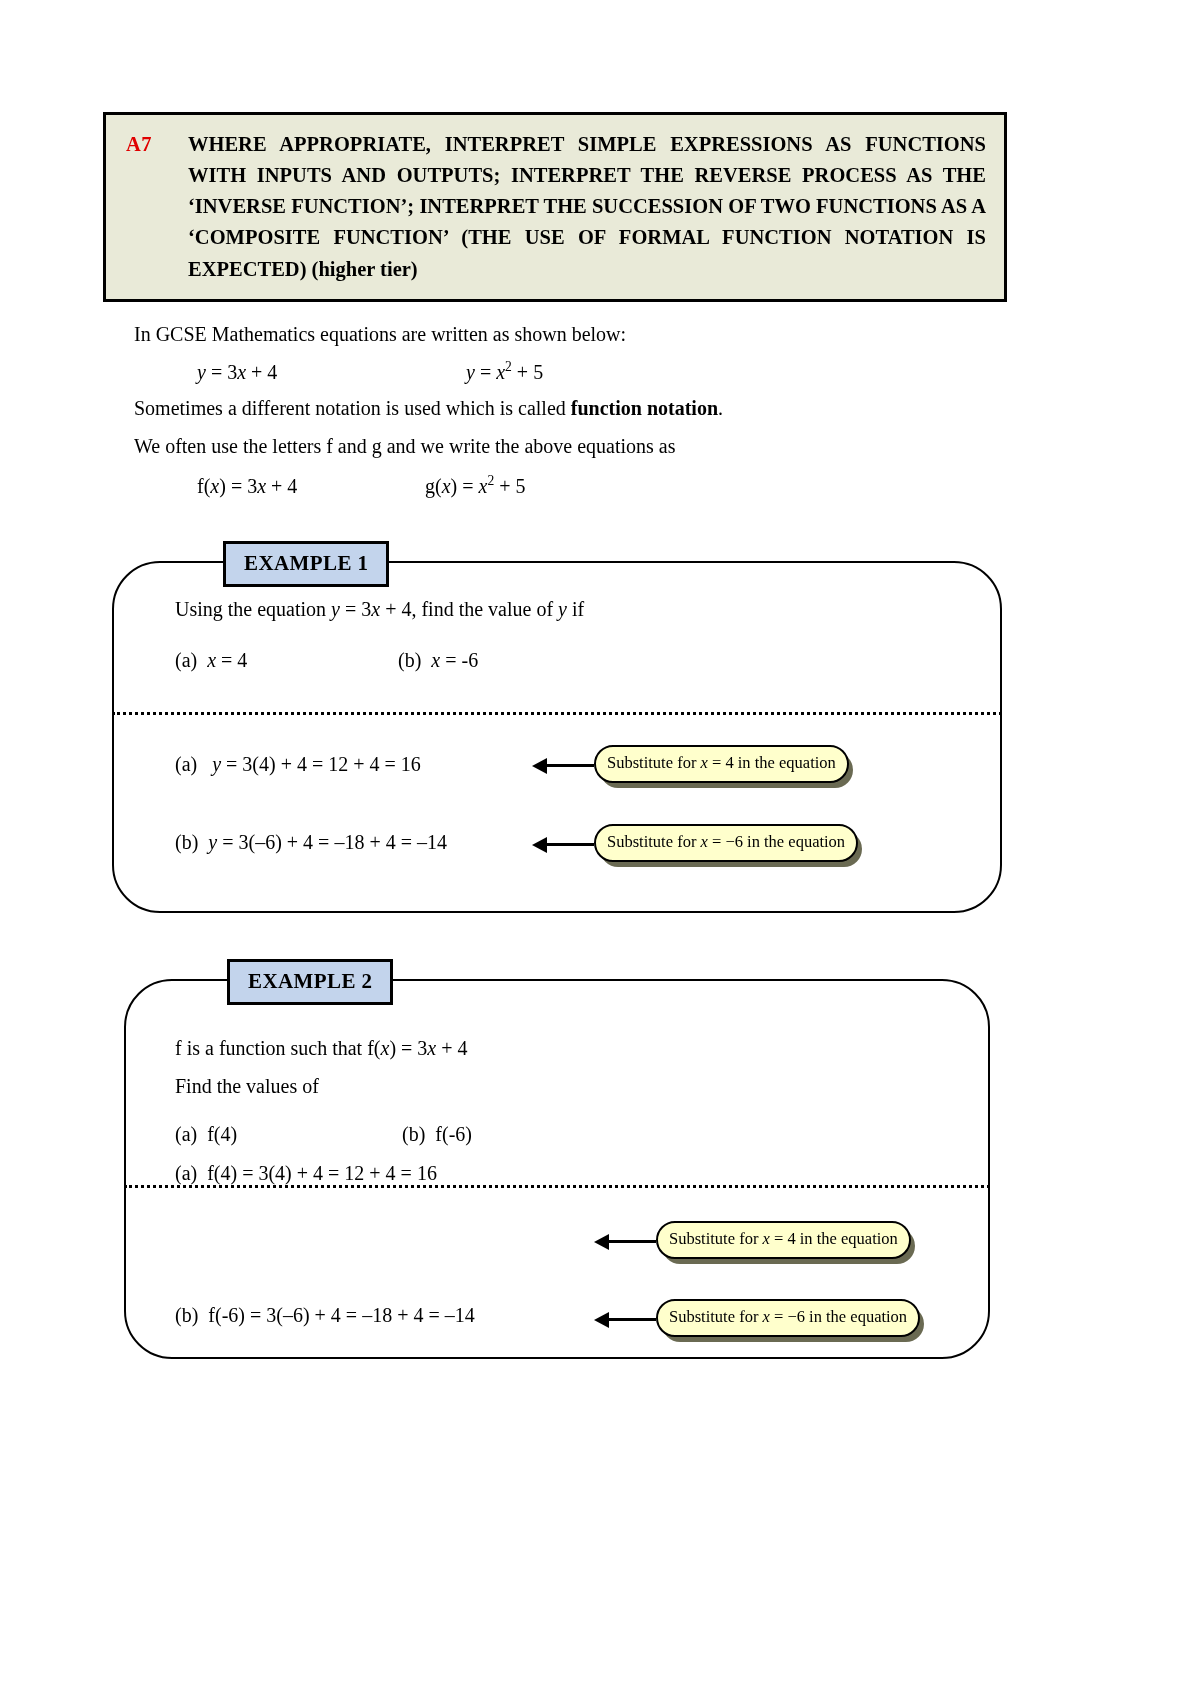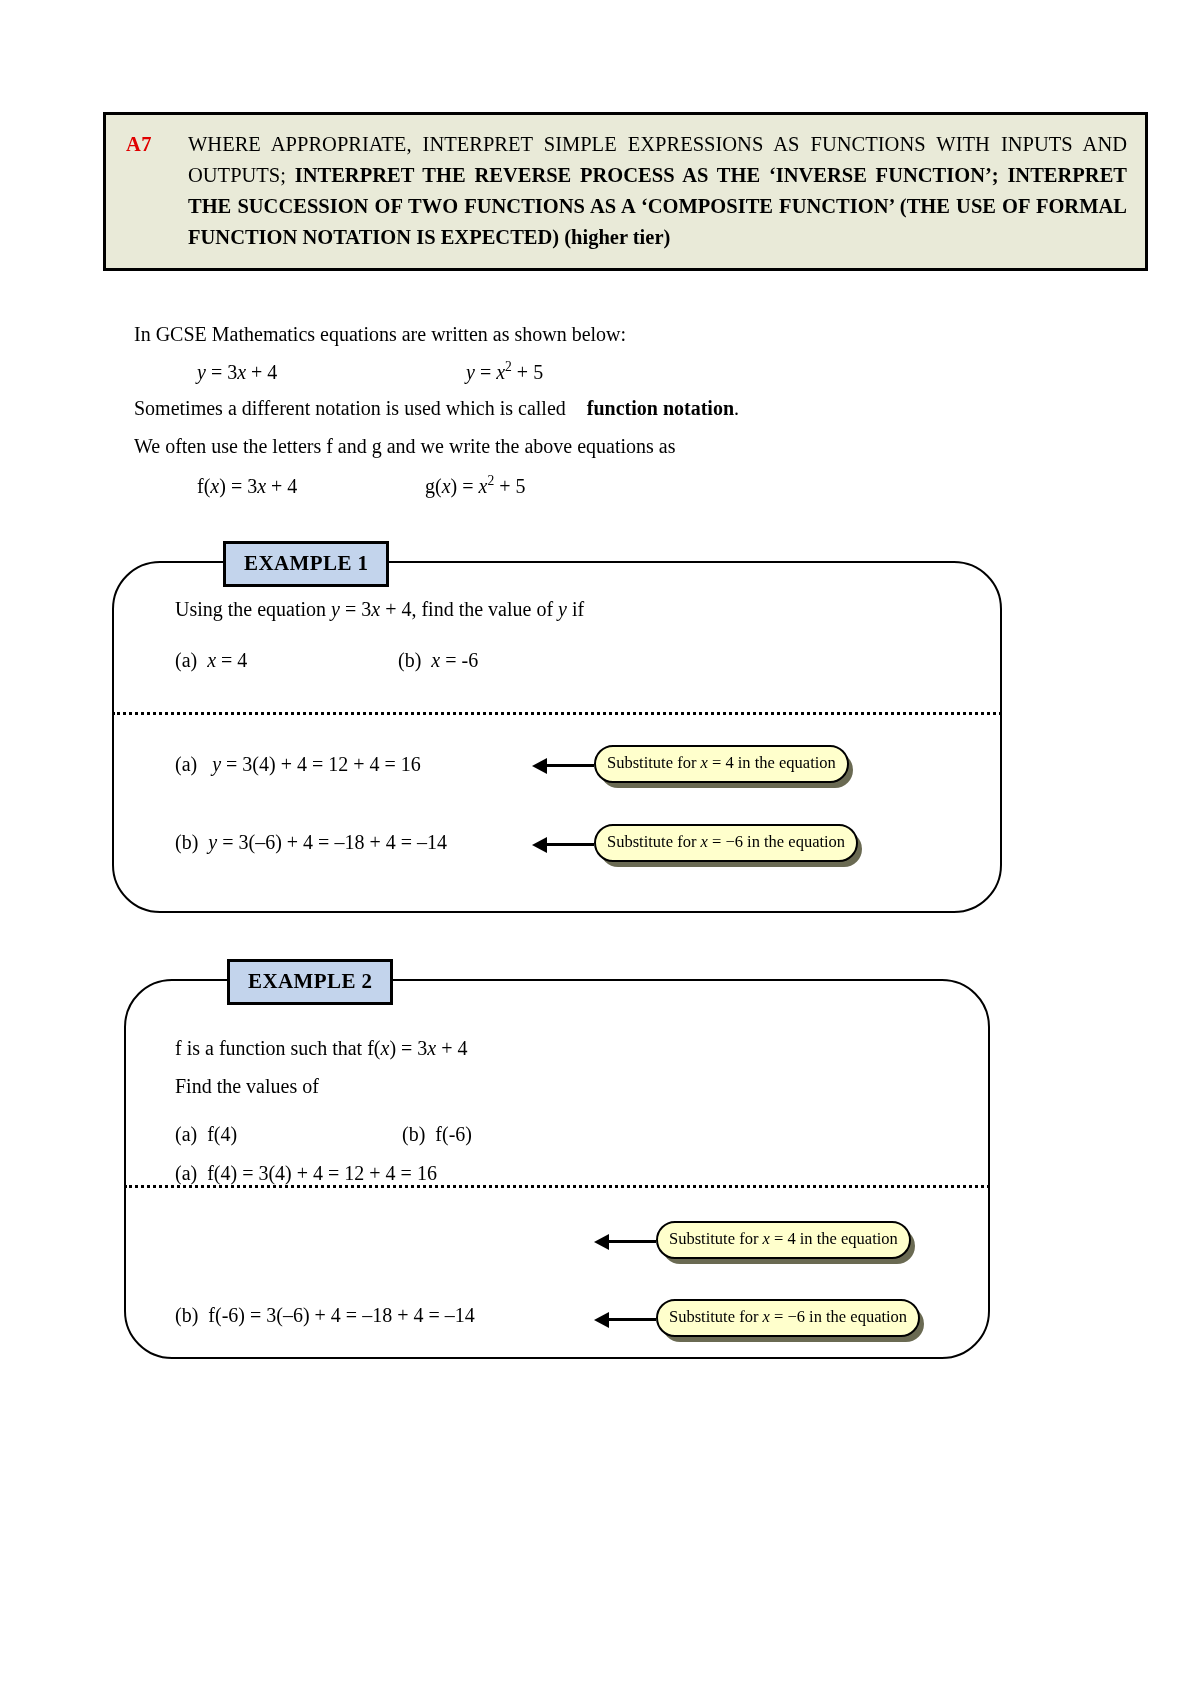--- a/index.html
+++ b/index.html
@@ -10,21 +10,21 @@
     color:#000;
     position:relative;
     overflow:hidden;
   }
   .page{position:absolute; left:0; top:0; width:1200px; height:1698px;}
 
   
   .spec-box{
     position:absolute;
     left:103px; top:112px;
-    width:1045px;
+    width:904px;
     box-sizing:border-box;
     background:#e9ead8;
     border:3px solid #000;
     padding:14px 18px 14px 20px;
   }
   .spec-row{display:flex; align-items:flex-start;}
   .spec-code{
     color:#e00000;
     font-weight:bold;
     font-size:20.5px;
@@ -33,40 +33,40 @@
     flex:0 0 62px;
     line-height:1.52;
   }
   .spec-text{
     flex:1 1 auto;
     font-size:20.5px;
     line-height:1.52;
     text-align:justify;
     text-justify:inter-word;
   }
-  .spec-text .lite{font-weight:normal;}
+  .spec-text .lite{font-weight:bold;}
   .spec-text .hvy{font-weight:bold;}
   .spec-text .tail{font-weight:bold;}
 
   
   .body-text{
     position:absolute;
     font-size:20px;
     line-height:1.2;
     white-space:nowrap;
   }
   .t-intro{left:134px; top:322px;}
   .t-eq1{left:197px; top:360px;}
   .t-eq1b{left:466px; top:360px;}
   .t-sometimes{left:134px; top:396px;}
   .t-weoften{left:134px; top:434px;}
   .t-eq2{left:197px; top:474px;}
   .t-eq2b{left:425px; top:474px;}
   em.v{font-style:italic;}
-  b.bld{font-weight:bold;margin-left:16px;}
+  b.bld{font-weight:bold;}
   sup.sq{font-size:.68em; vertical-align:super; line-height:0;}
 
   
   .example{
     position:absolute;
     box-sizing:border-box;
     border:2.6px solid #000;
     border-radius:48px;
     background:transparent;
   }

